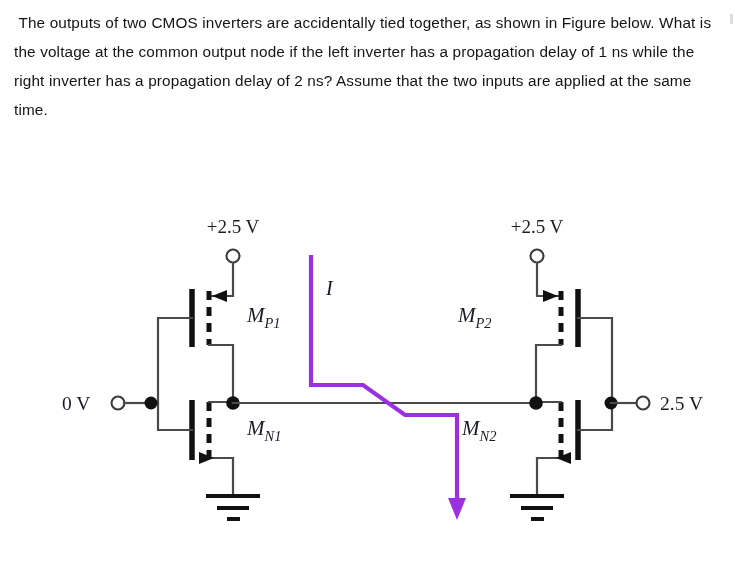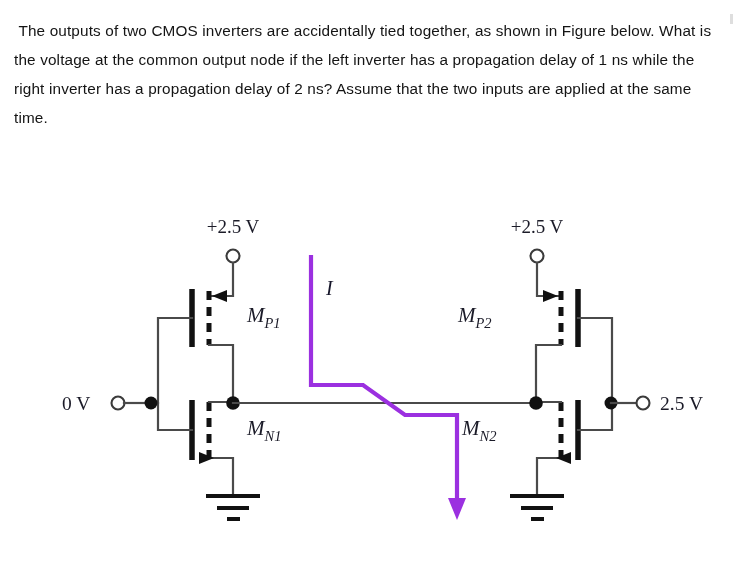--- a/index.html
+++ b/index.html
@@ -13,21 +13,21 @@
     font-family: "Liberation Sans", sans-serif;
     color: #1a1a1a;
     overflow: hidden;
     position: relative;
   }
   #question-block {
     position: absolute;
     left: 0;
     top: 0;
     width: 735px;
-    padding: 16px 18px 0 14px;
+    padding: 8px 18px 0 14px;
     box-sizing: border-box;
   }
   #question-text {
     font-family: "Liberation Sans", sans-serif;
     font-size: 15.3px;
     line-height: 29px;
     color: #141414;
     letter-spacing: 0.01em;
     white-space: pre-wrap;
     margin: 0;

